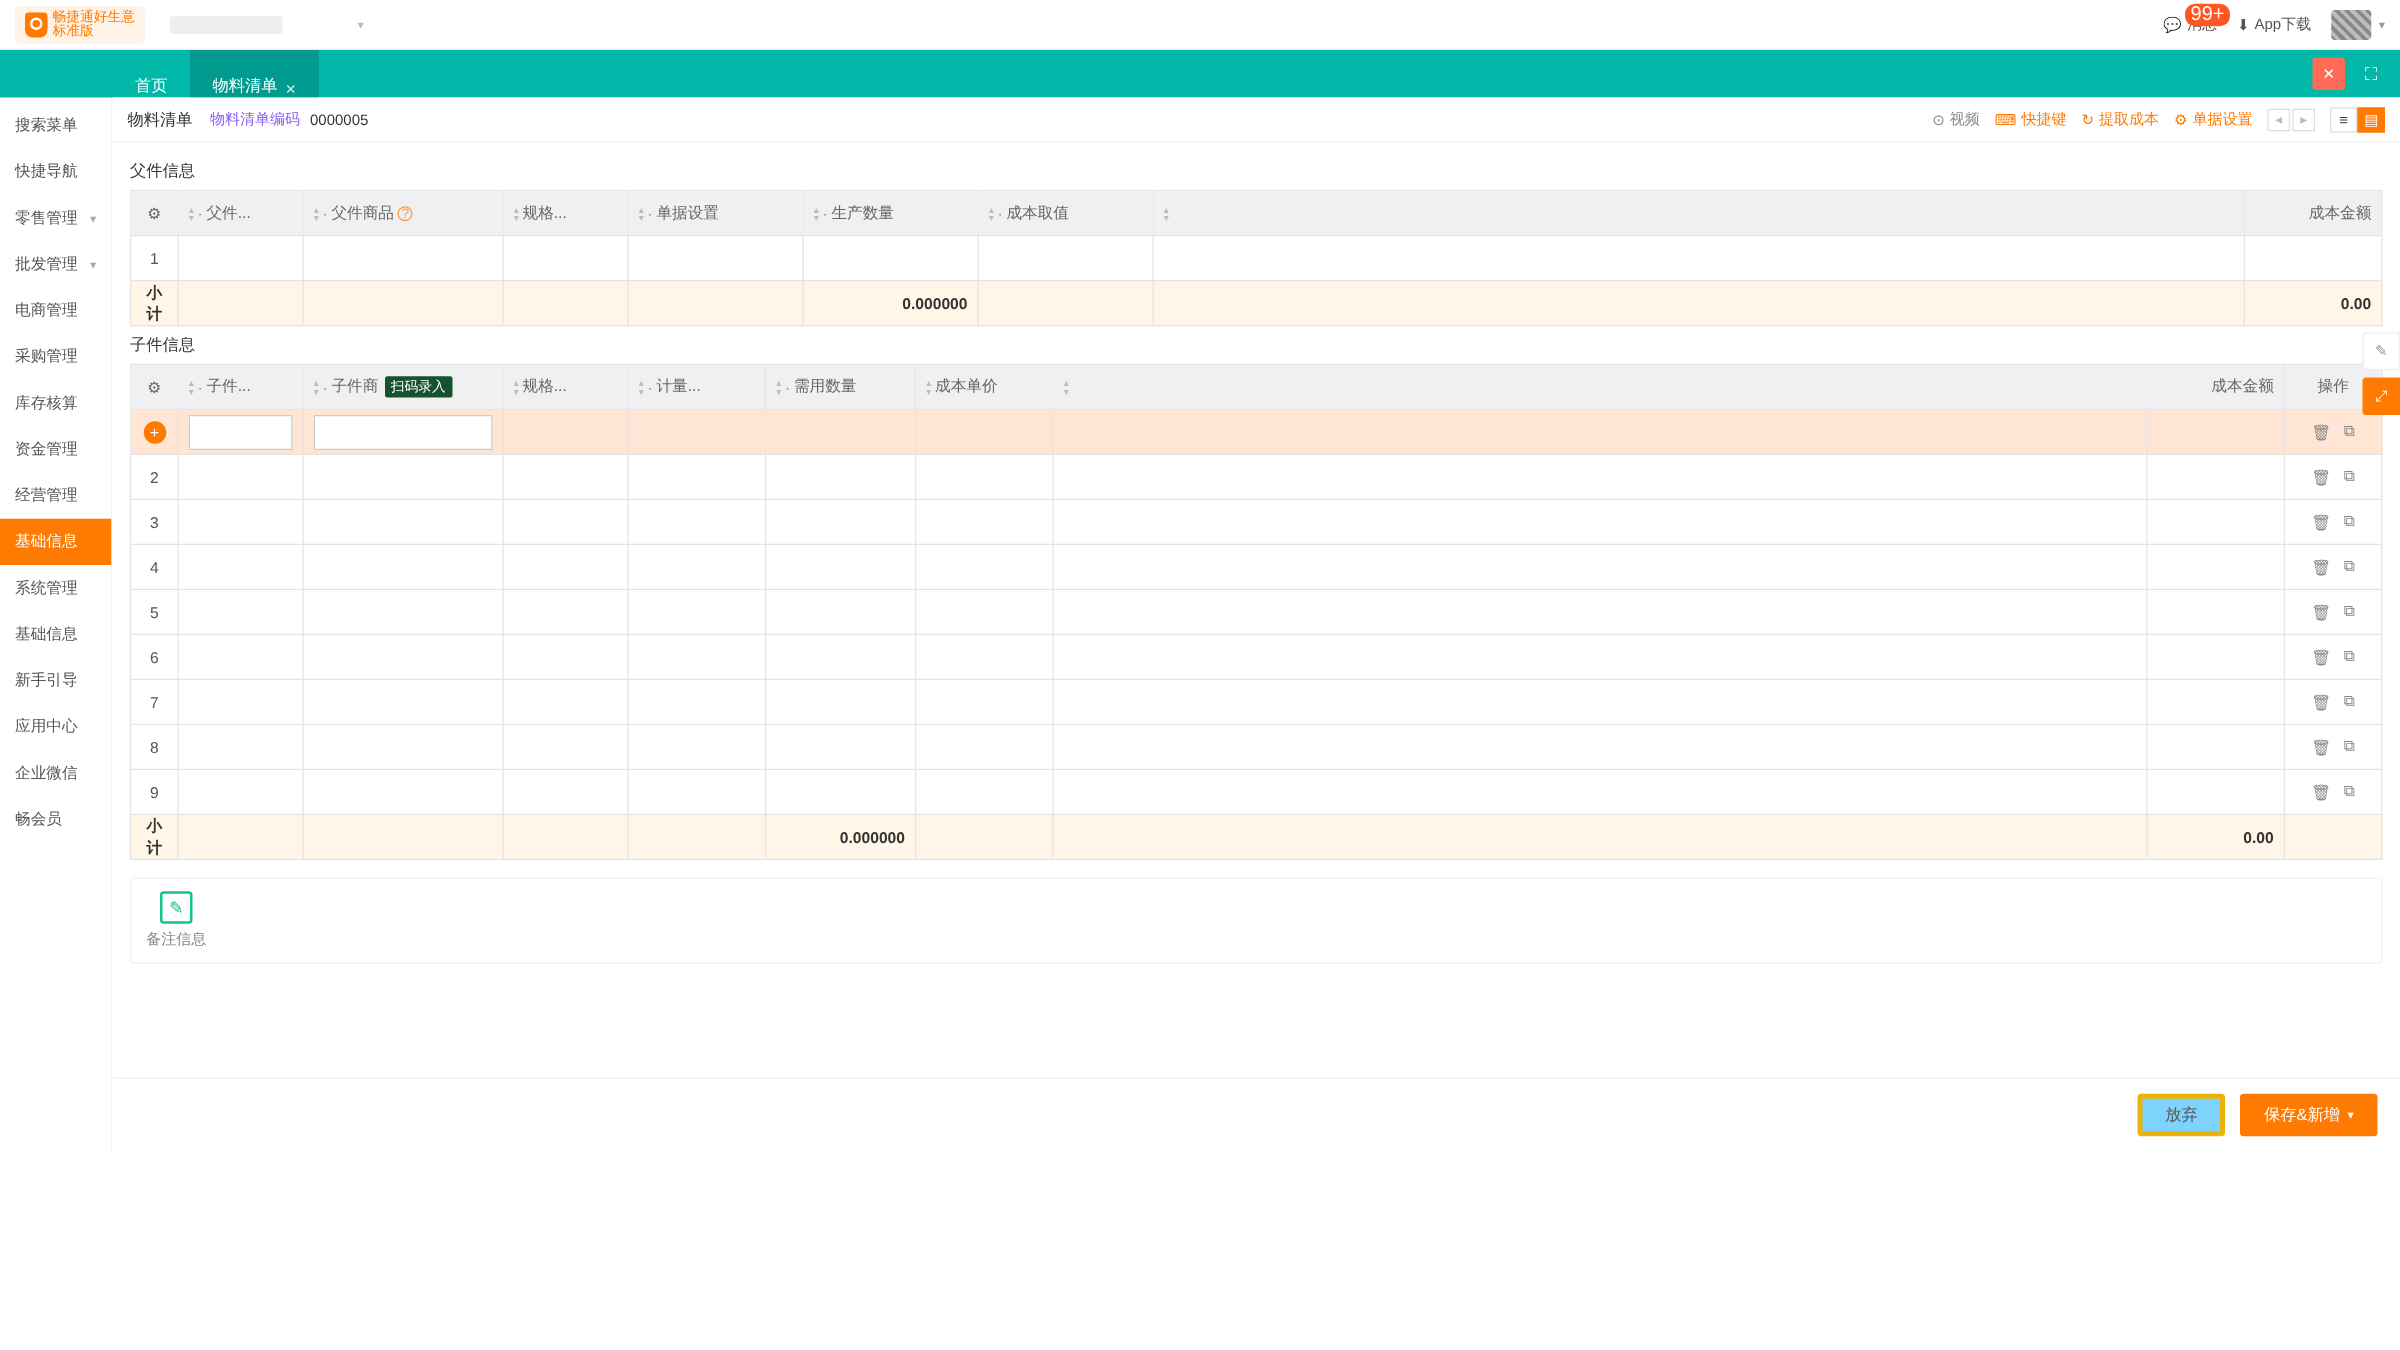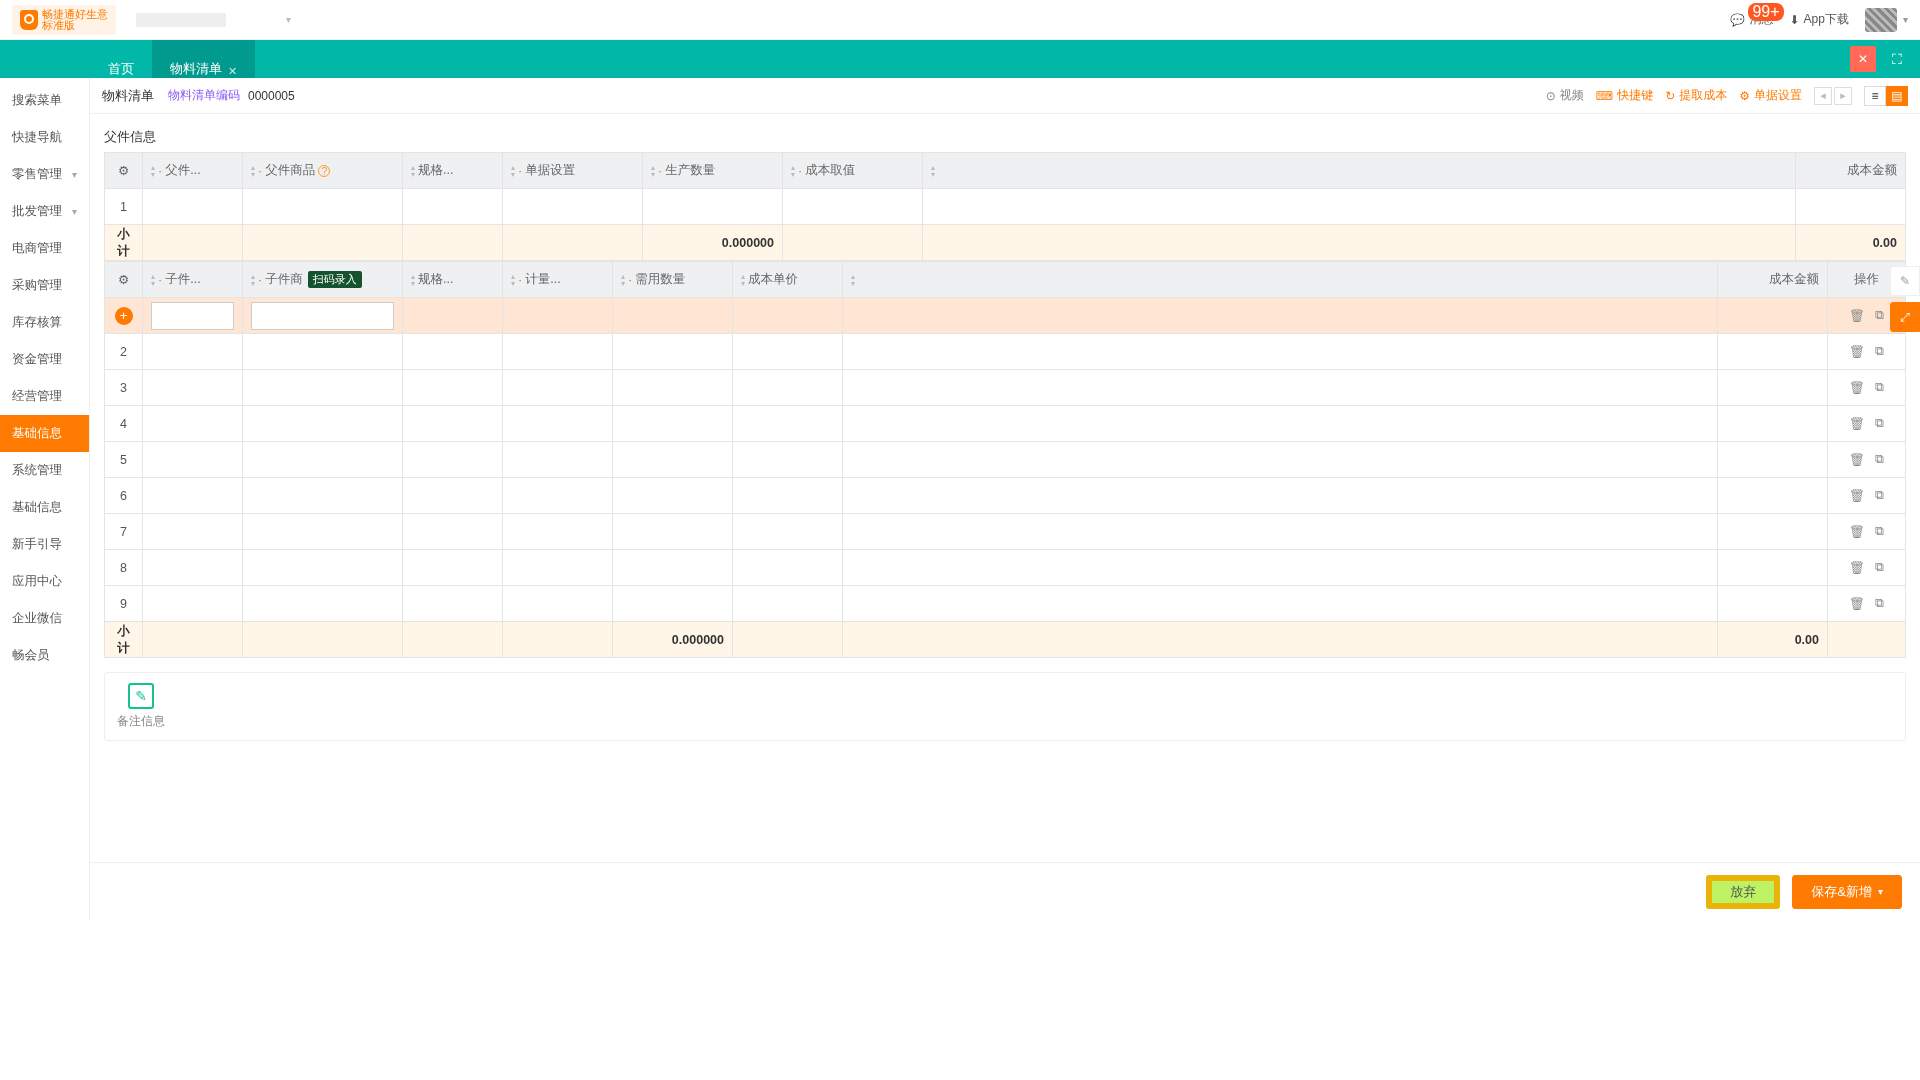--- a/index.html
+++ b/index.html
@@ -74,21 +74,21 @@
 .op-icons span{cursor:pointer;}
 
 .remark-row{display:flex;align-items:center;gap:14px;border:1px solid #eee;border-radius:3px;margin:14px 0 8px 0;padding:10px 12px;}
 .remark-icon{display:flex;flex-direction:column;align-items:center;color:#888;gap:4px;}
 .remark-icon .ic{width:26px;height:26px;border:2px solid #15c28f;border-radius:3px;position:relative;color:#15c28f;display:flex;align-items:center;justify-content:center;font-size:14px;}
 .remark-input{flex:1;border:none;border-left:1px solid #eee;padding:8px 10px;font-size:13px;color:#333;outline:none;}
 .remark-input::placeholder{color:#bbb;}
 
 .footer{height:58px;border-top:1px solid #eee;display:flex;align-items:center;justify-content:flex-end;padding:0 18px;gap:12px;background:#fff;}
 .btn{height:34px;padding:0 18px;border-radius:3px;cursor:pointer;display:flex;align-items:center;font-size:13px;}
-.btn-default{border:6px solid #eab308;background:#bef264;color:#555;}
+.btn-default{border:4px solid #eab308;background:#7dd3fc;color:#555;}
 .btn-primary{background:#ff7a00;color:#fff;border:1px solid #ff7a00;}
 .btn-primary .chev{margin-left:6px;font-size:10px;}
 
 .right-rail{position:absolute;right:0;top:188px;display:flex;flex-direction:column;gap:6px;}
 .rail-btn{width:30px;height:30px;border:1px solid #eee;background:#fff;display:flex;align-items:center;justify-content:center;color:#999;cursor:pointer;border-radius:3px 0 0 3px;}
 .rail-btn.orange{background:#ff7a00;color:#fff;border-color:#ff7a00;}
 
 .icon{font-style:normal;}
 </style>
 </head>
@@ -321,20 +321,21 @@
                 <td></td>
                 <td></td>
               <td class="right">0.000000</td>
               <td></td>
                 <td></td>
               <td class="right">0.00</td>
             </tr>
           </tbody>
         </table>
 
+        <div class="section-title">子件信息</div>
         <table class="grid">
           <colgroup>
               <col style="width:38px">
               <col style="width:100px">
               <col style="width:160px">
               <col style="width:100px">
               <col style="width:110px">
               <col style="width:120px">
               <col style="width:110px">
               <col>

